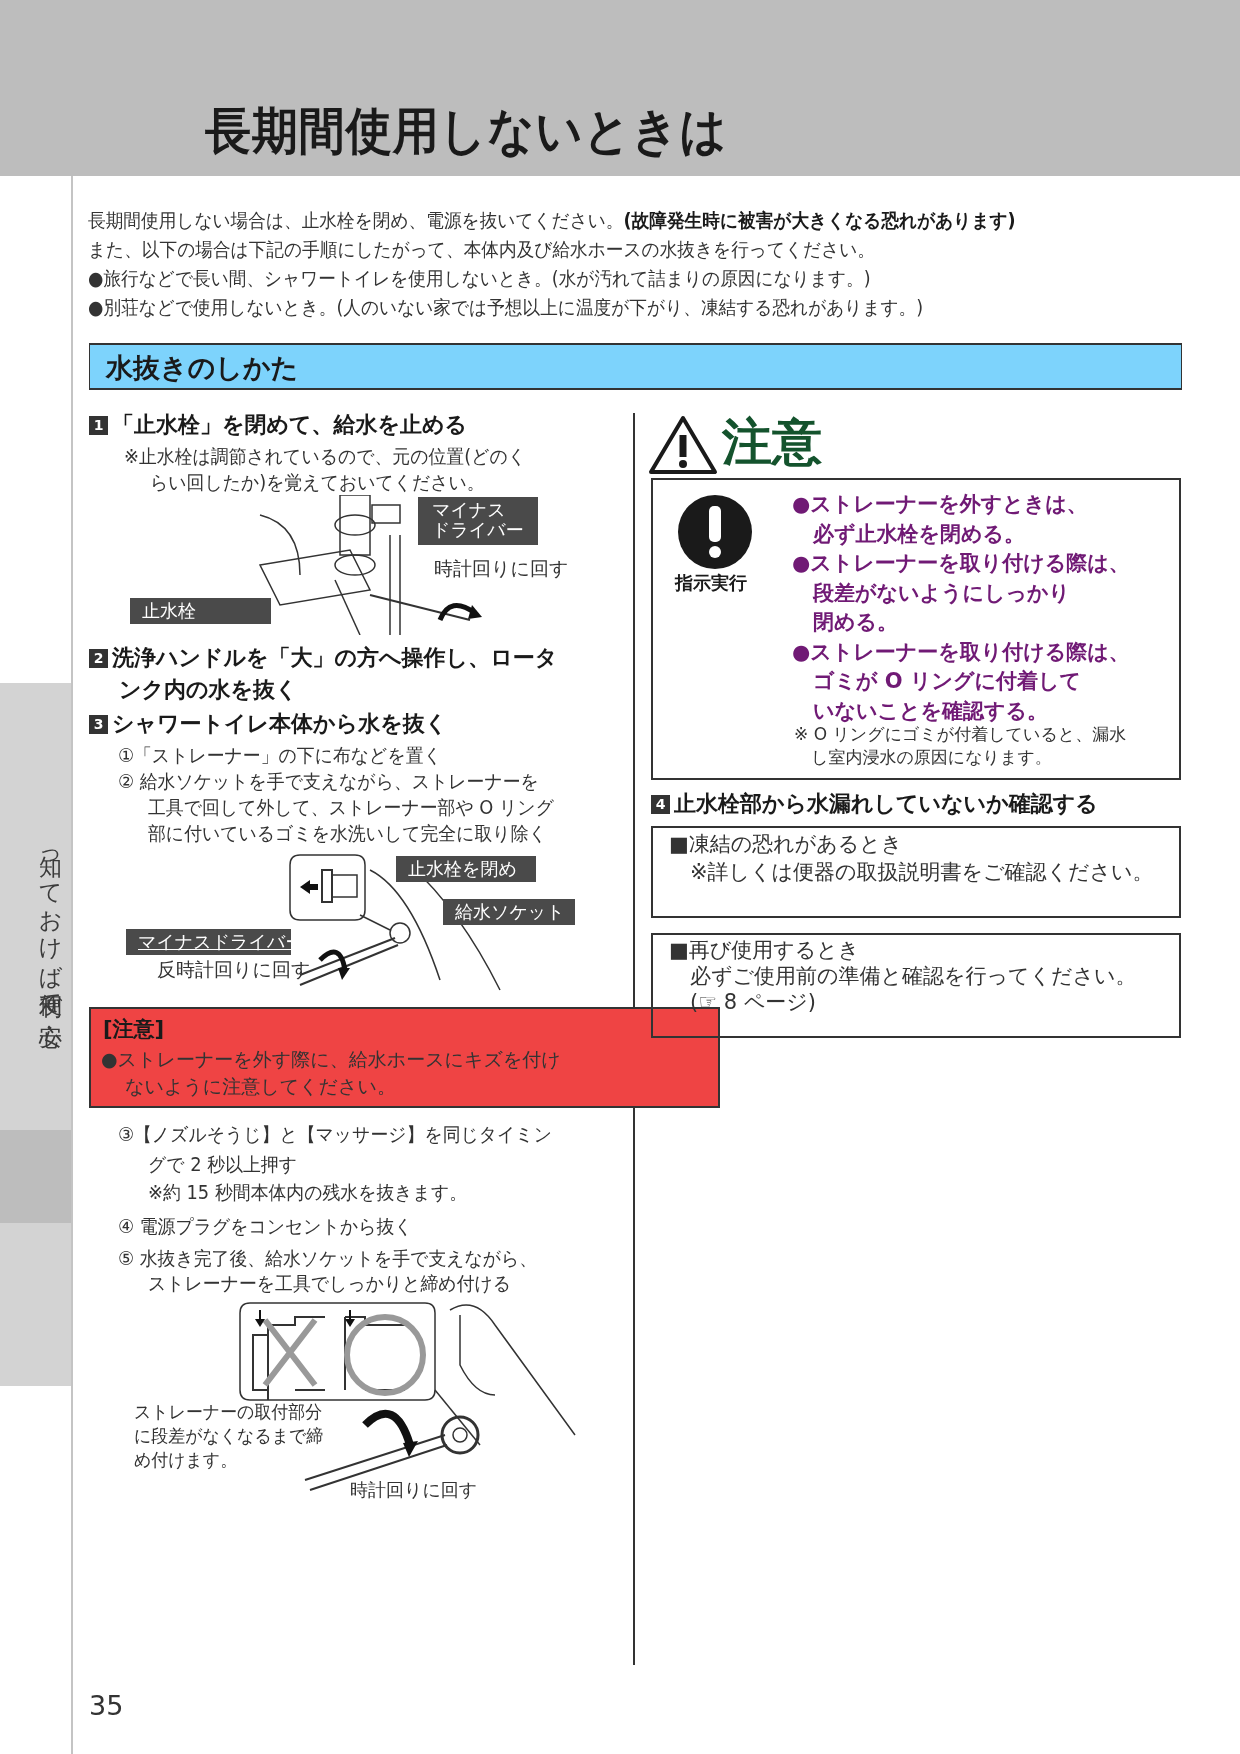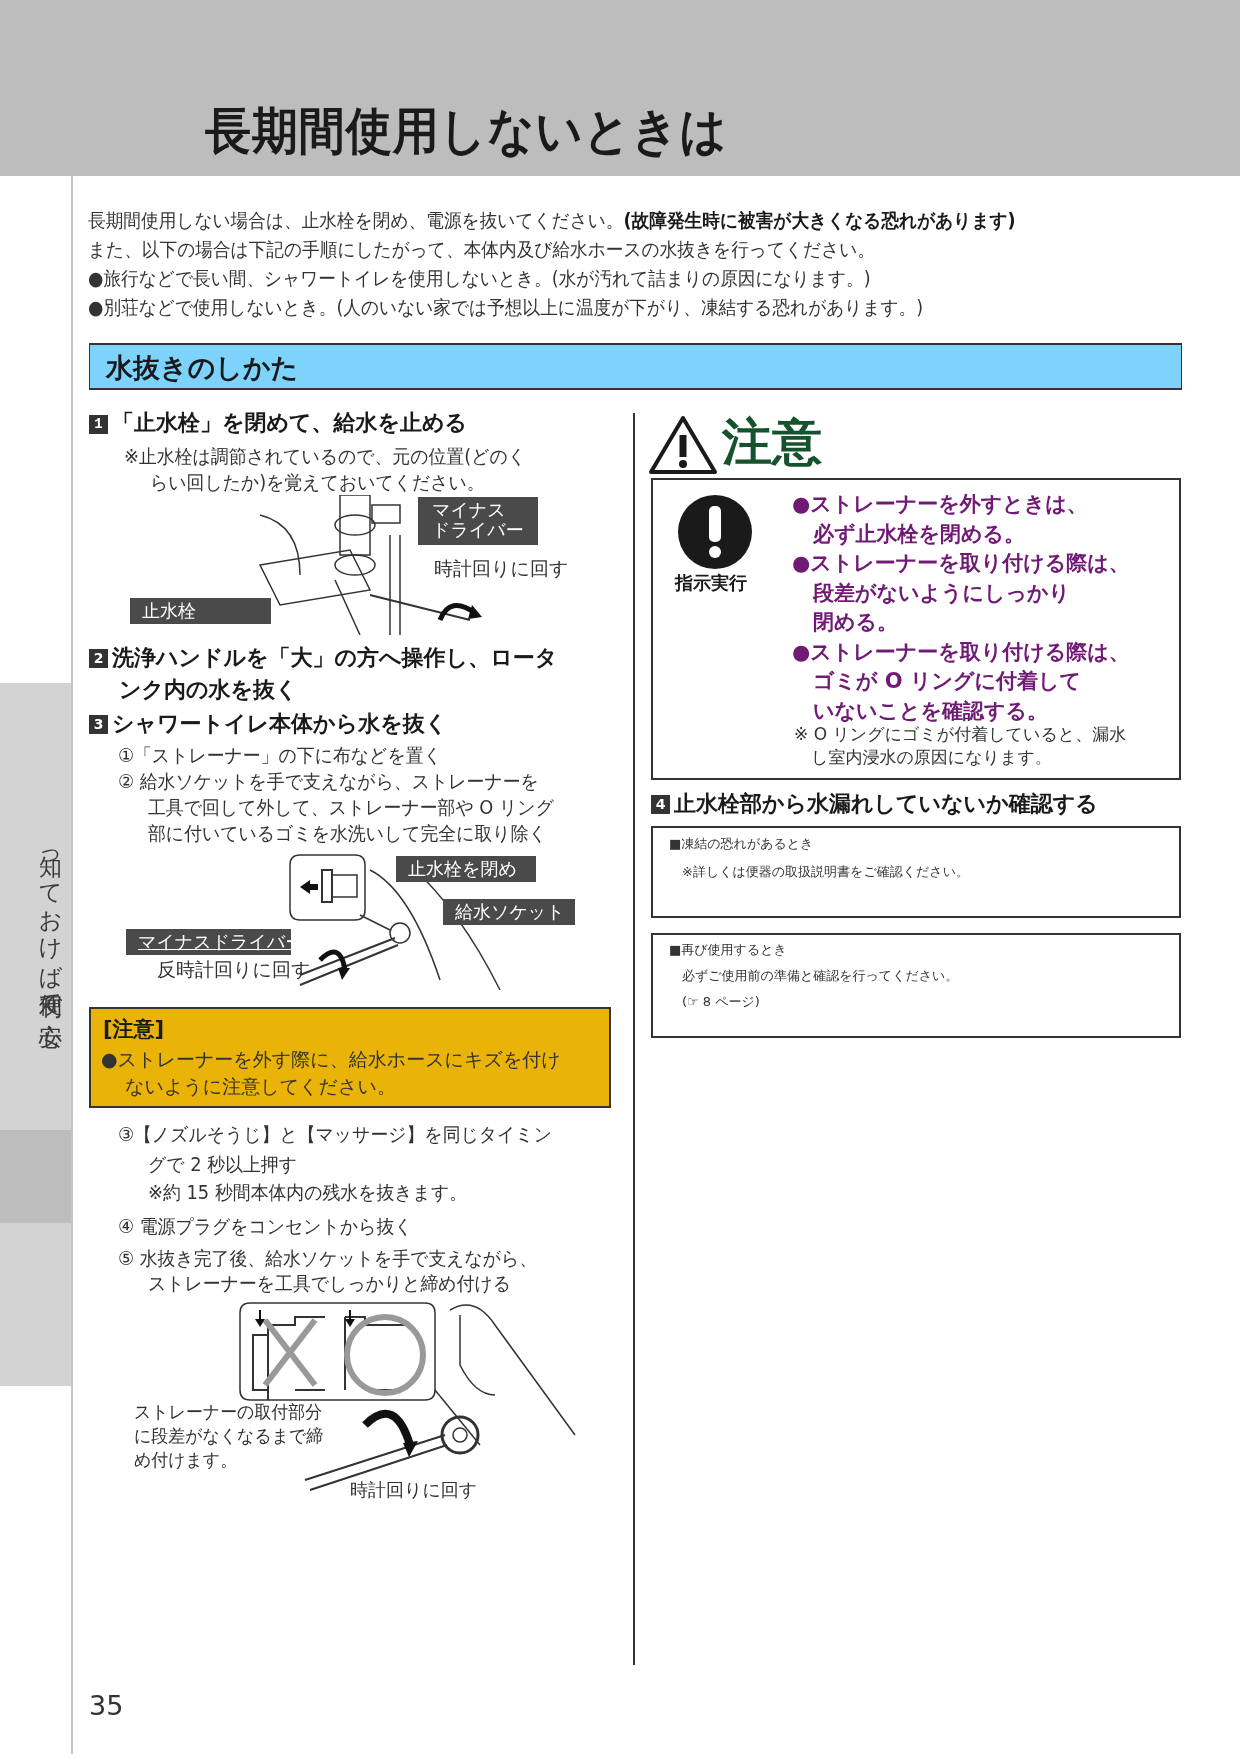--- a/index.html
+++ b/index.html
@@ -21,32 +21,32 @@
   .section-title { position: absolute; left: 16px; top: 5px; font-size: 27px; font-weight: bold; color: #1a1a1a; }
 
   .col-divider { position: absolute; left: 633px; top: 413px; width: 2px; height: 1252px; background: #333; }
 
   .step-head { position: absolute; font-size: 22px; font-weight: bold; color: #1a1a1a; line-height: 31px; white-space: nowrap; }
   .step-num { display: inline-block; width: 19px; height: 19px; background: #333; color: #fff; font-size: 14px; line-height: 19px; text-align: center; vertical-align: 2px; margin-right: 4px; }
   .body-text { position: absolute; font-size: 19px; line-height: 26px; color: #333; white-space: nowrap; transform: scaleX(0.94); transform-origin: left; }
   .dark-label { position: absolute; background: #4a4a4a; color: #fff; font-size: 18px; line-height: 22px; padding: 2px 12px; white-space: nowrap; }
   .plain-label { position: absolute; font-size: 19px; color: #333; white-space: nowrap; }
 
-  .note-box { position: absolute; left: 89px; top: 1007px; width: 522px; height: 101px; background: #eab308; border: 2px solid #333; }
+  .note-box { position: absolute; left: 89px; top: 1007px; width: 631px; height: 101px; background: #ef4444; border: 2px solid #333; }
   .note-box-title { position: absolute; left: 12px; top: 6px; font-size: 21px; font-weight: bold; color: #1a1a1a; }
   .note-box-text { position: absolute; left: 10px; top: 37px; font-size: 19px; line-height: 27px; color: #333; white-space: nowrap; }
 
   .caution-head { position: absolute; left: 648px; top: 413px; height: 60px; }
   .caution-title { position: absolute; left: 74px; top: -4px; font-size: 50px; font-weight: bold; color: #14532d; white-space: nowrap; }
   .caution-box { position: absolute; left: 651px; top: 478px; width: 530px; height: 302px; border: 2px solid #333; }
   .instr-label { position: absolute; left: 22px; top: 91px; font-size: 18px; font-weight: bold; color: #1a1a1a; }
   .caution-list { position: absolute; left: 139px; top: 10px; font-size: 21px; line-height: 29.5px; color: #701a75; font-weight: bold; white-space: nowrap; }
   .caution-note { position: absolute; left: 141px; top: 243px; font-size: 17px; line-height: 23px; color: #333; white-space: nowrap; }
 
-  .info-box { position: absolute; left: 651px; width: 530px; border: 2px solid #333; padding: 5px 16px; font-size: 13px; line-height: 27px; color: #333; white-space: nowrap; }
+  .info-box { position: absolute; left: 651px; width: 530px; border: 2px solid #333; padding: 5px 16px; font-size: 21px; line-height: 27px; color: #333; white-space: nowrap; }
   .page-number { position: absolute; left: 89px; top: 1690px; font-size: 27px; color: #333; }
 
   svg.illus { position: absolute; }
 </style>
 </head>
 <body>
 
 <div class="header-band"></div>
 <div class="page-title">長期間使用しないときは</div>
 
@@ -61,21 +61,21 @@
   <div>●旅行などで長い間、シャワートイレを使用しないとき。(水が汚れて詰まりの原因になります。)</div>
   <div>●別荘などで使用しないとき。(人のいない家では予想以上に温度が下がり、凍結する恐れがあります。)</div>
 </div>
 
 <div class="section-bar">
   <div class="section-title">水抜きのしかた</div>
 </div>
 
 <div class="col-divider"></div>
 
-<div class="step-head" style="left:89px; top:409px;font-family:Liberation Mono, monospace;">
+<div class="step-head" style="left:89px; top:409px;">
   <span class="step-num">1</span><span>「止水栓」を閉めて、給水を止める</span>
 </div>
 <div class="body-text" style="left:124px; top:443px;">※止水栓は調節されているので、元の位置(どのく</div>
 <div class="body-text" style="left:150px; top:469px;">らい回したか)を覚えておいてください。</div>
 
 <svg class="illus" style="left:240px; top:495px;" width="300" height="140" viewBox="0 0 300 140">
   <g fill="none" stroke="#333" stroke-width="1.5">
     <path d="M20 20 Q60 30 60 80"></path>
     <rect x="100" y="0" width="30" height="60"></rect>
     <ellipse cx="115" cy="30" rx="20" ry="10"></ellipse>

